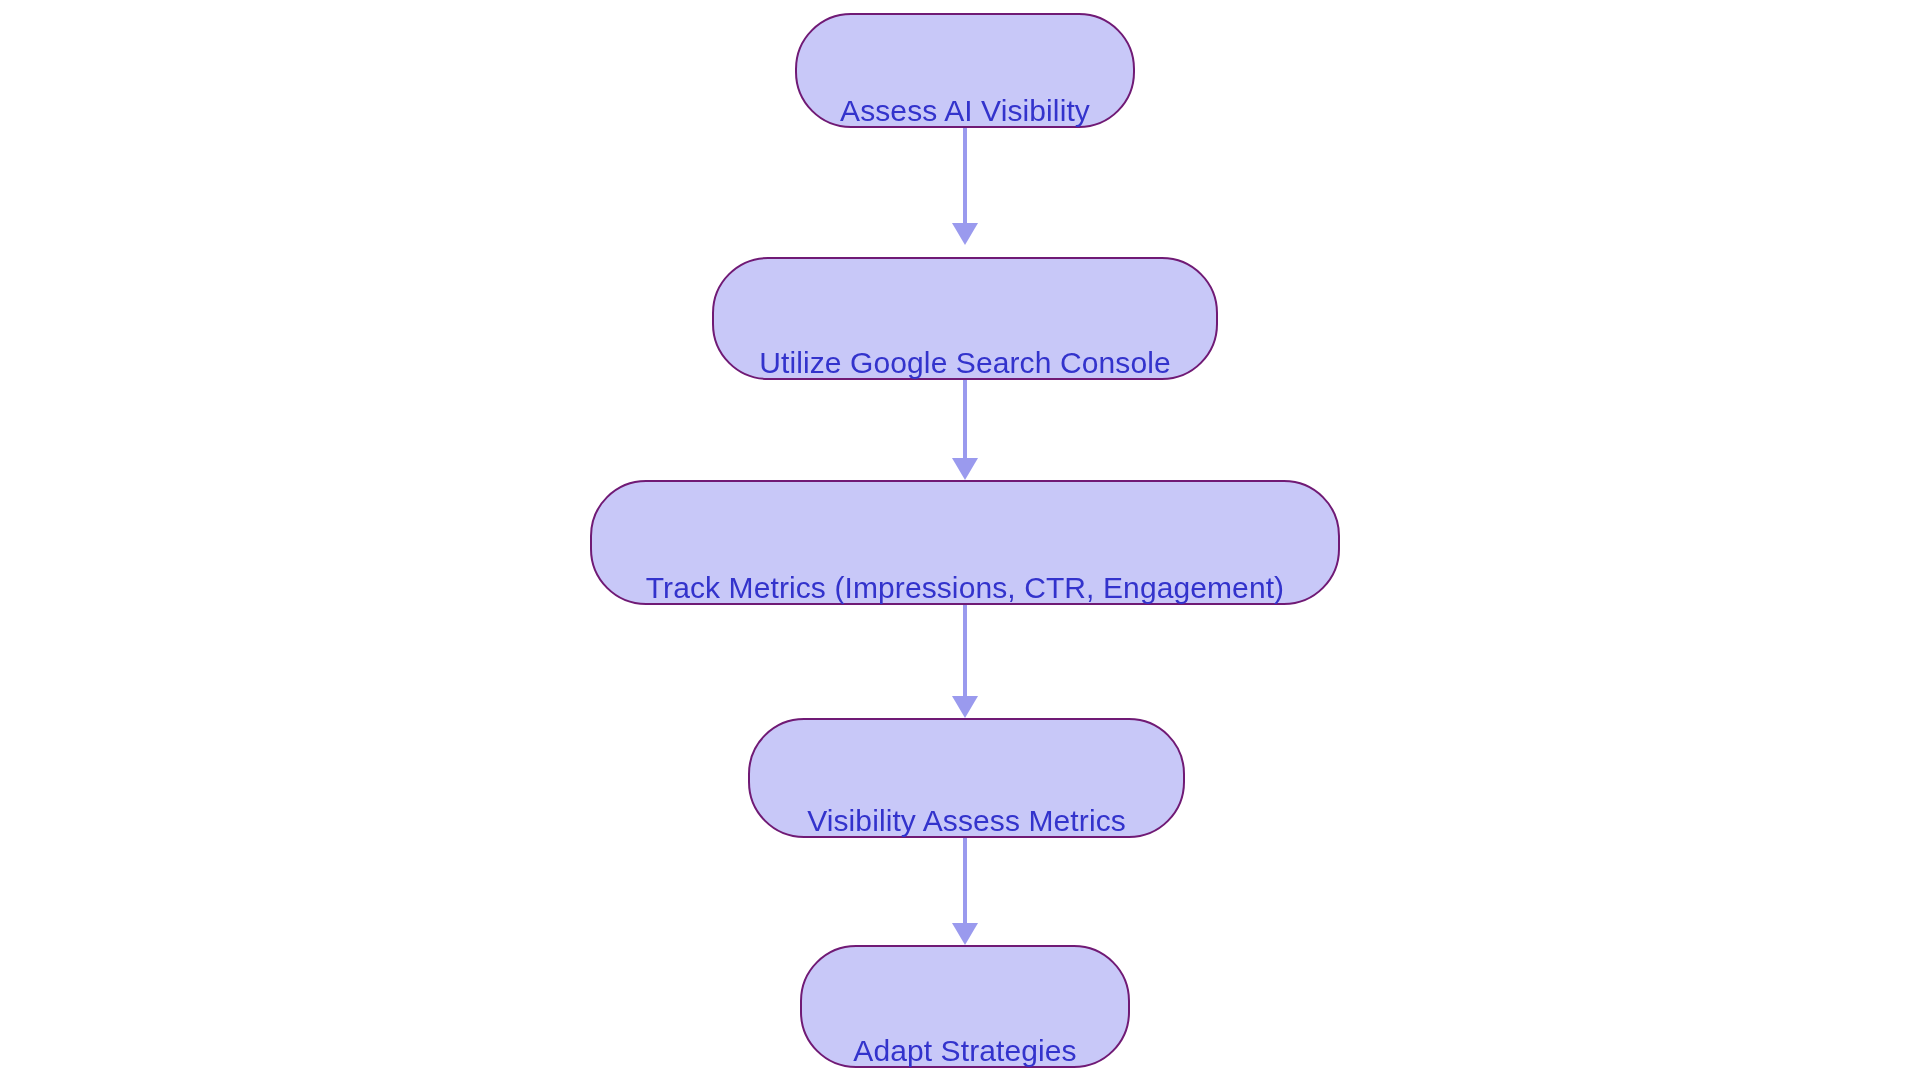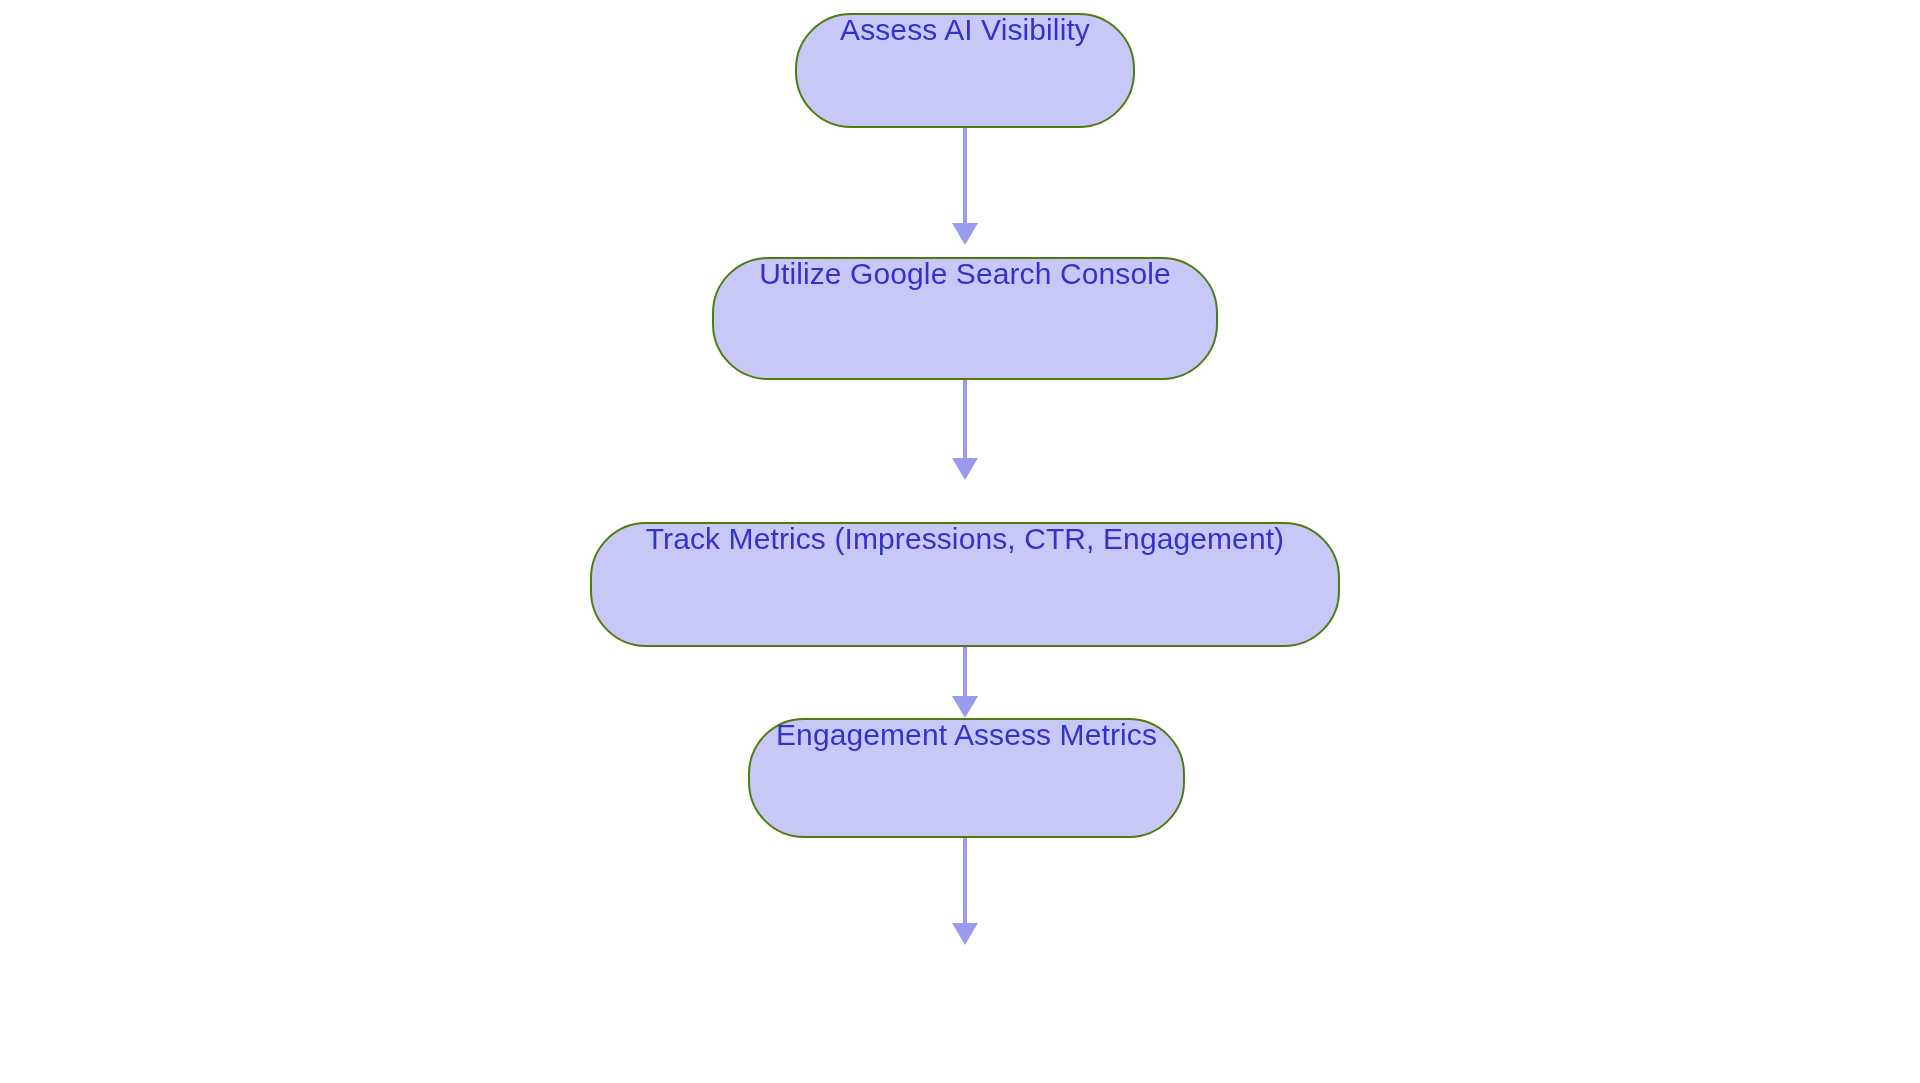--- a/index.html
+++ b/index.html
@@ -18,44 +18,44 @@
     position: relative;
     width: 1920px;
     height: 1083px;
     background: #ffffff;
   }
 
   .flow-node {
     position: absolute;
     box-sizing: border-box;
     display: flex;
-    align-items: flex-start;
+    align-items: flex-end;
     justify-content: center;
     background: #c8c8f8;
-    border: 2px solid #4d7c0f;
+    border: 2px solid #701a75;
     border-radius: 56px;
     color: #3333cc;
     font-family: "Liberation Sans", sans-serif;
     font-size: 30px;
     font-weight: 400;
     letter-spacing: 0.1px;
     white-space: nowrap;
     text-align: center;
     z-index: 2;
   }
 
   .node-label {
     color: #3333cc;
     line-height: 1;
   }
 
   
   .node-1 { left: 795px;  top: 13px;   width: 340px; height: 115px; }
   .node-2 { left: 712px;  top: 257px;  width: 506px; height: 123px; }
-  .node-3 { left: 590px;  top: 480px;  width: 750px; height: 125px; margin-top: 42px; }
+  .node-3 { left: 590px;  top: 480px;  width: 750px; height: 125px; }
   .node-4 { left: 748px;  top: 718px;  width: 437px; height: 120px; }
   .node-5 { left: 800px;  top: 945px;  width: 330px; height: 123px; }
 
   
   .connector {
     position: absolute;
     z-index: 1;
     overflow: visible;
   }
   .connector-line {
@@ -117,22 +117,25 @@
   <div class="flow-node node-3">
     <span class="node-label">Track Metrics (Impressions, CTR, Engagement)</span>
   </div>
 
   <div class="connector conn-3">
     <div class="connector-line"></div>
     <div class="connector-arrowhead"></div>
   </div>
 
   <div class="flow-node node-4">
-    <span class="node-label">Engagement Assess Metrics</span>
+    <span class="node-label">Visibility Assess Metrics</span>
   </div>
 
   <div class="connector conn-4">
     <div class="connector-line"></div>
     <div class="connector-arrowhead"></div>
   </div>
 
+  <div class="flow-node node-5">
+    <span class="node-label">Adapt Strategies</span>
+  </div>
 
 </div>
 
 </body></html>

